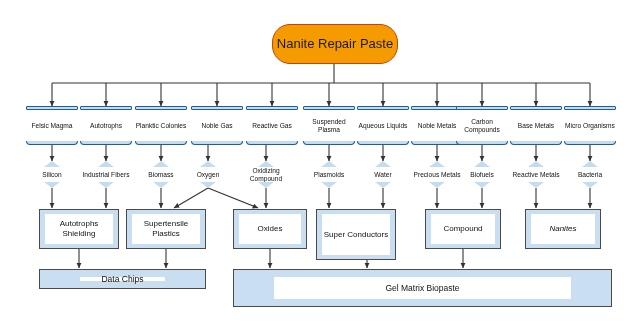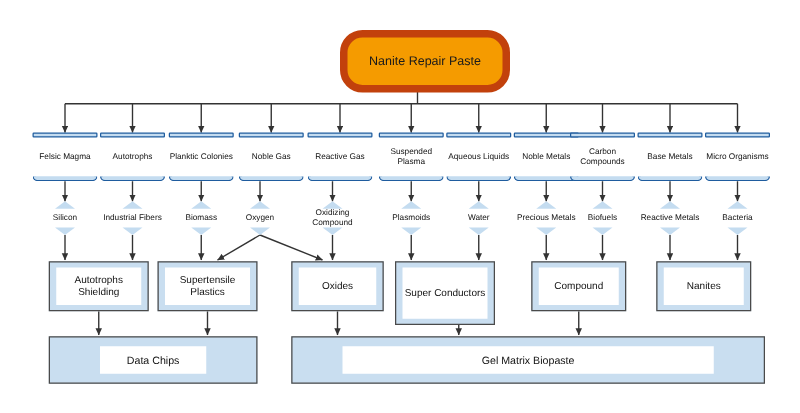--- a/index.html
+++ b/index.html
@@ -2,23 +2,23 @@
 <html><head>
 <meta charset="utf-8">
 <style>
   html,body{margin:0;padding:0;background:#ffffff;}
   body{font-family:"Liberation Sans", sans-serif;}
   #stage{position:relative;width:640px;height:330px;background:#fff;overflow:hidden;}
   #wires{position:absolute;left:0;top:0;width:640px;height:330px;}
 
   
   .root-node{
-    position:absolute;background:#F59B00;border:6px solid #c2410c;
+    position:absolute;background:#F59B00;border:1px solid #c2410c;
     border-radius:18px;display:flex;align-items:center;justify-content:center;
-    color:#1a1a1a;font-size:10px;line-height:1.1;
+    color:#1a1a1a;font-size:13px;line-height:1.1;
   }
 
   
   .tape{position:absolute;}
   .tape .cap{
     position:absolute;left:0;right:0;height:4px;
     background:#C4DCF0;border:1px solid #1F5C9E;box-sizing:border-box;
   }
   .tape .cap.top{top:0;border-radius:1px;}
   .tape .cap.bot{bottom:0;border-radius:0 0 8px 8px;border-top:none;}
@@ -242,24 +242,24 @@
   </div>
   <div class="fbox" style="left:233px;top:209px;width:74px;height:40px;">
     <div class="inner">Oxides</div>
   </div>
   <div class="fbox" style="left:316px;top:209px;width:80px;height:51px;">
     <div class="inner">Super Conductors</div>
   </div>
   <div class="fbox" style="left:425px;top:209px;width:76px;height:40px;">
     <div class="inner">Compound</div>
   </div>
-  <div class="fbox" style="left:525px;top:209px;width:76px;height:40px;">
+  <div class="fbox" style="left:525px;top:209px;width:76px;height:40px;font-style:italic;">
     <div class="inner">Nanites</div>
   </div>
 
-  <div class="fbox final" style="left:39px;top:269px;width:167px;height:38px;">
+  <div class="fbox final" style="left:39px;top:269px;width:167px;height:20px;">
     <div class="inner">Data Chips</div>
   </div>
   <div class="fbox final" style="left:233px;top:269px;width:379px;height:38px;">
     <div class="inner">Gel Matrix Biopaste</div>
   </div>
 
 </div>
 
 </body></html>

